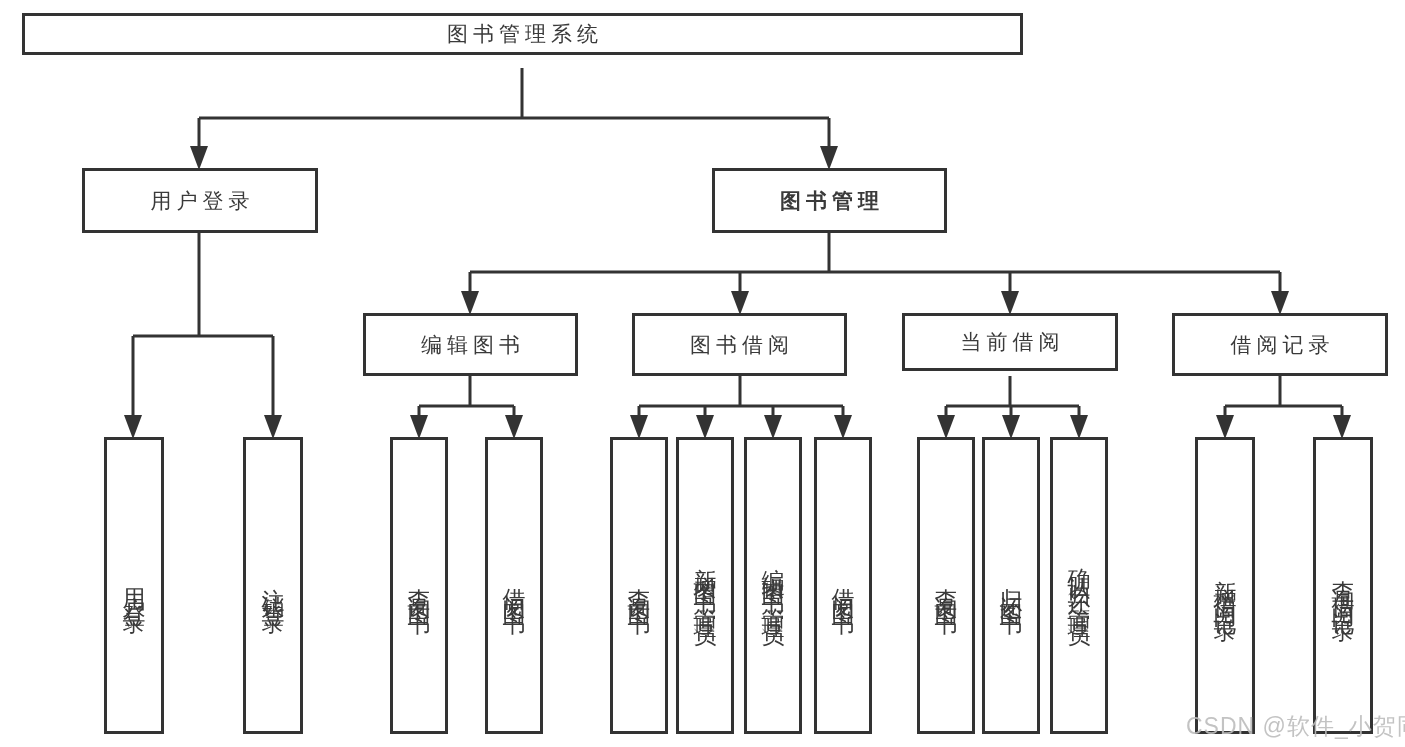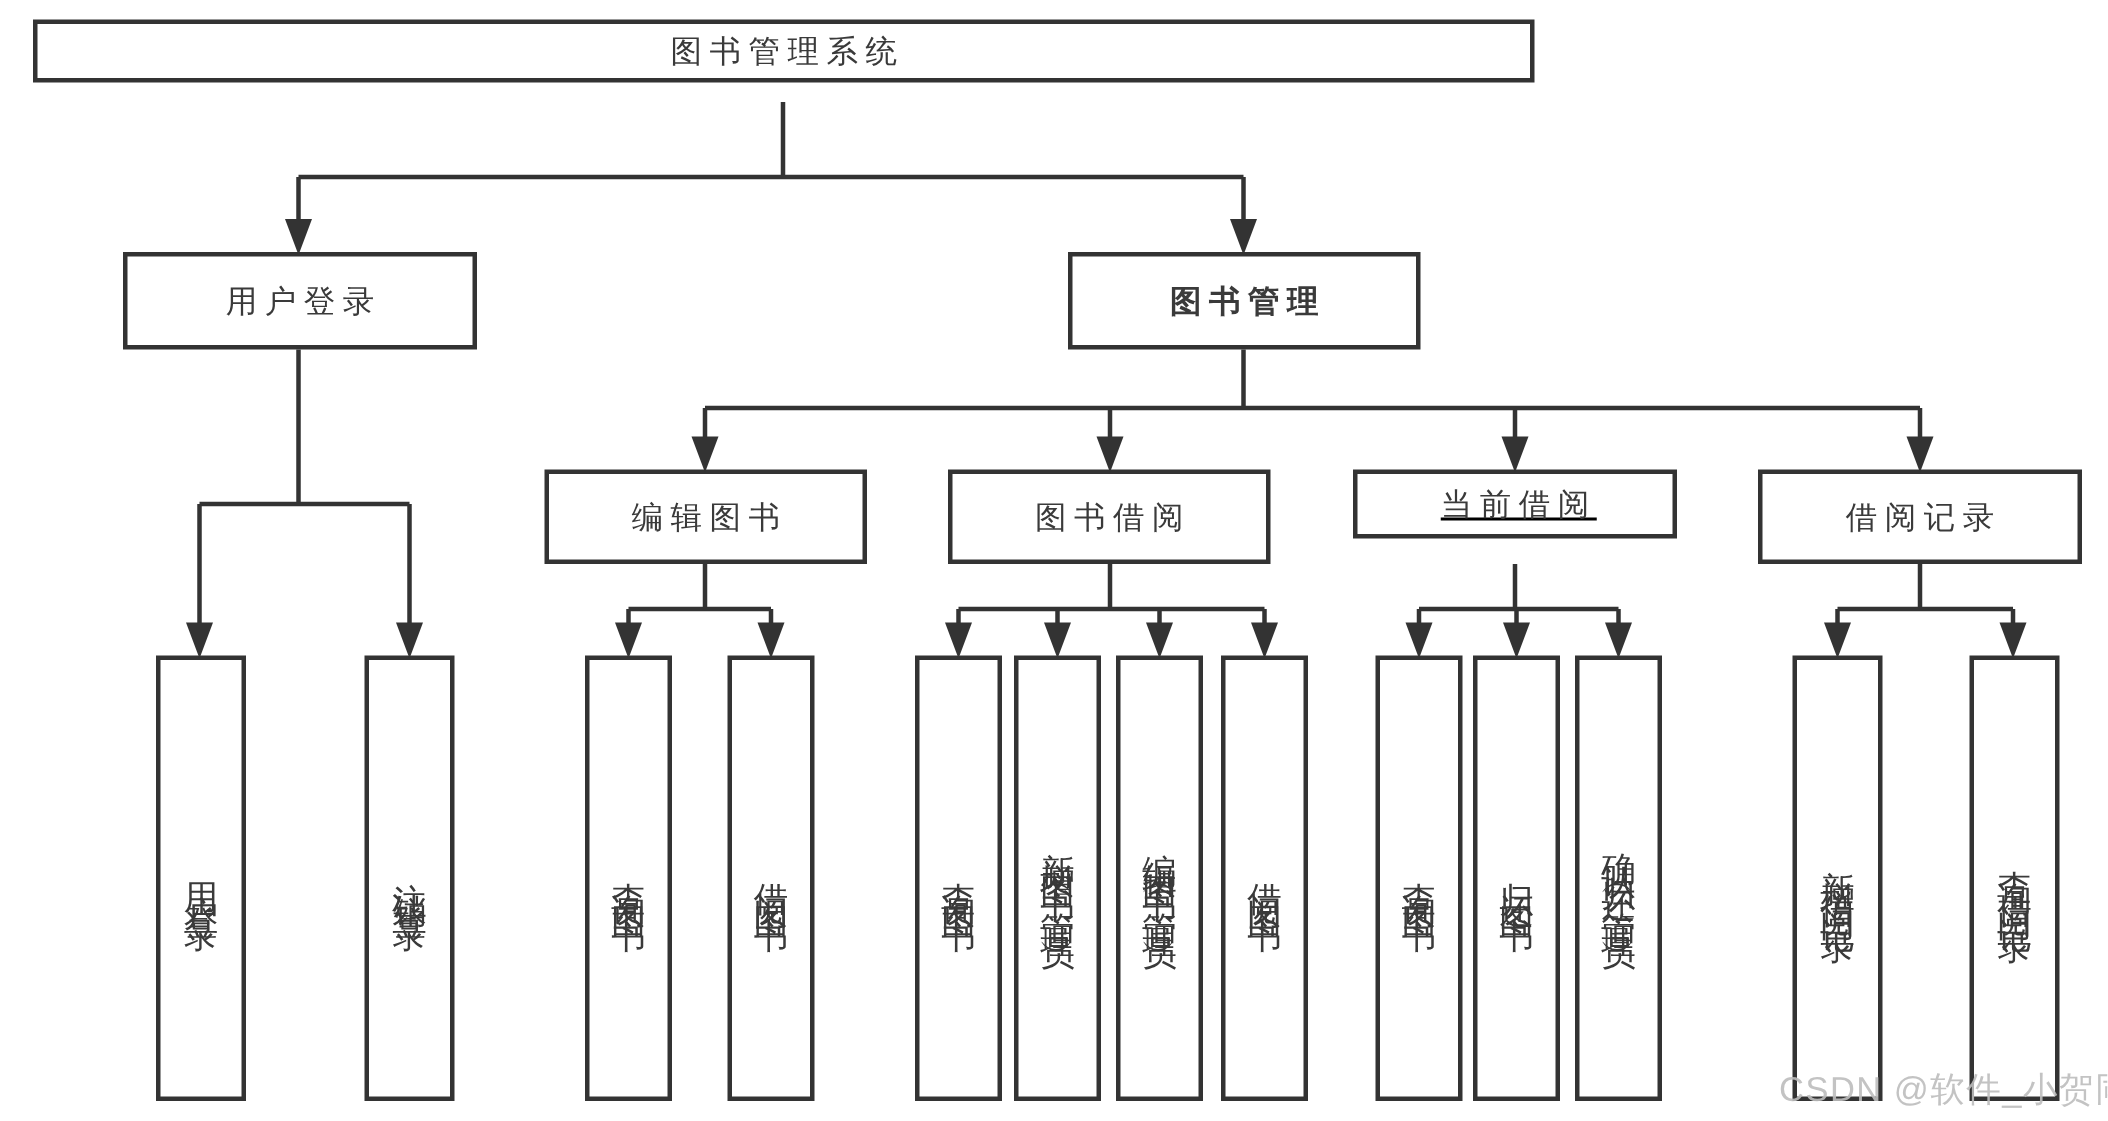--- a/index.html
+++ b/index.html
@@ -38,21 +38,21 @@
     letter-spacing: 8px;
     line-height: 1;
     color: #3a3a3a;
   }
   
   .n-root   { left: 22px;  top: 13px;  width: 1001px; height: 42px; }
   .n-login  { left: 82px;  top: 168px; width: 236px;  height: 65px; }
   .n-mgmt   { left: 712px; top: 168px; width: 235px;  height: 65px; font-weight: bold; }
   .n-newb   { left: 363px; top: 313px; width: 215px;  height: 63px; }
   .n-bor    { left: 632px; top: 313px; width: 215px;  height: 63px; }
-  .n-cur    { left: 902px; top: 313px; width: 216px;  height: 46px; text-decoration: underline; }
+  .n-cur    { left: 902px; top: 313px; width: 216px;  height: 58px; }
   .n-rec    { left: 1172px;top: 313px; width: 216px;  height: 63px; }
   .leaf     { top: 437px; height: 297px; }
   .lf-1  { left: 104px;  width: 60px; }
   .lf-2  { left: 243px;  width: 60px; }
   .lf-3  { left: 390px;  width: 58px; }
   .lf-4  { left: 485px;  width: 58px; }
   .lf-5  { left: 610px;  width: 58px; }
   .lf-6  { left: 676px;  width: 58px; }
   .lf-7  { left: 744px;  width: 58px; }
   .lf-8  { left: 814px;  width: 58px; }

